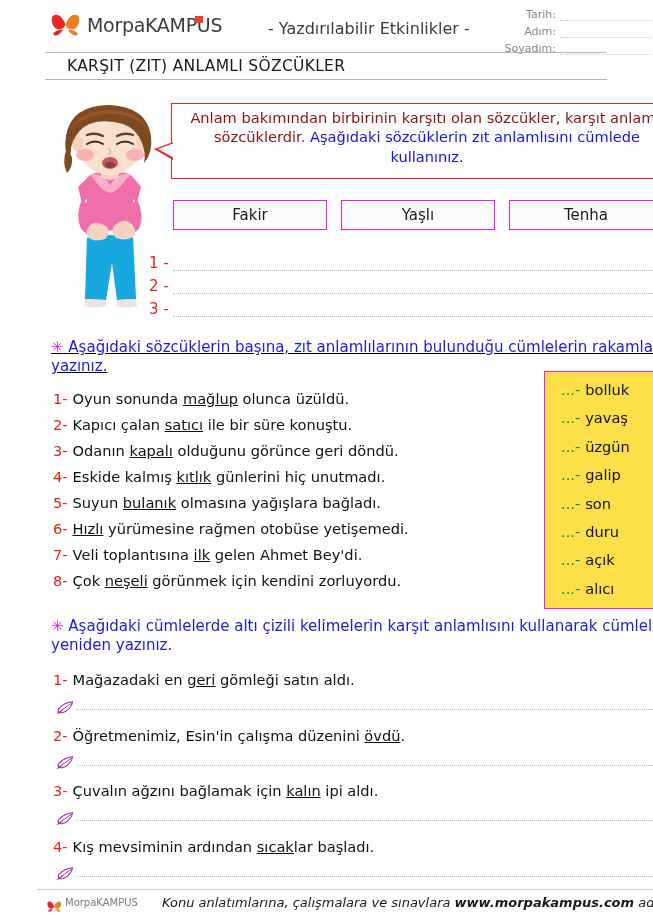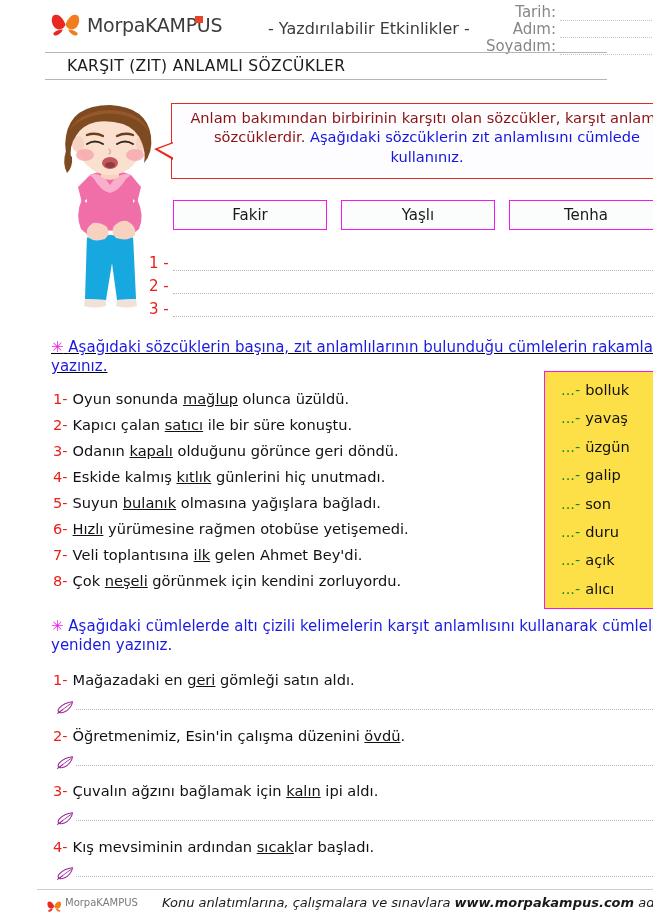--- a/index.html
+++ b/index.html
@@ -22,21 +22,21 @@
   .logo-text .kampus { font-weight: 400; }
   .logo-flag { position: absolute; width: 8px; height: 7px; background: #e8442c; }
 
   .subtitle {
     position: absolute; left: 231px; top: 19px;
     font-size: 16px; color: #3c3c3b; white-space: nowrap;
   }
 
   .fields { position: absolute; right: 12px; top: 6px; width: 205px; }
   .field-row { display: flex; align-items: flex-end; justify-content: flex-end; height: 15px; margin-bottom: 2px; }
-  .field-label { font-size: 15px; color: #878787; margin-right: 4px; white-space: nowrap; text-align: right; }
+  .field-label { font-size: 11px; color: #878787; margin-right: 4px; white-space: nowrap; text-align: right; }
   .field-line { width: 118px; border-bottom: 1px dotted #c6c6c6; height: 11px; }
 
   .title-bar {
     position: relative; margin: 0 8px; height: 28px;
     border-top: 1px solid #b5b5b5; border-bottom: 1px solid #b5b5b5;
     display: flex; align-items: center;
   }
   .title-bar h1 {
     margin: 0; padding-left: 22px;
     font-size: 15.5px; font-weight: 400; color: #1a1a1a; letter-spacing: 0.3px;

